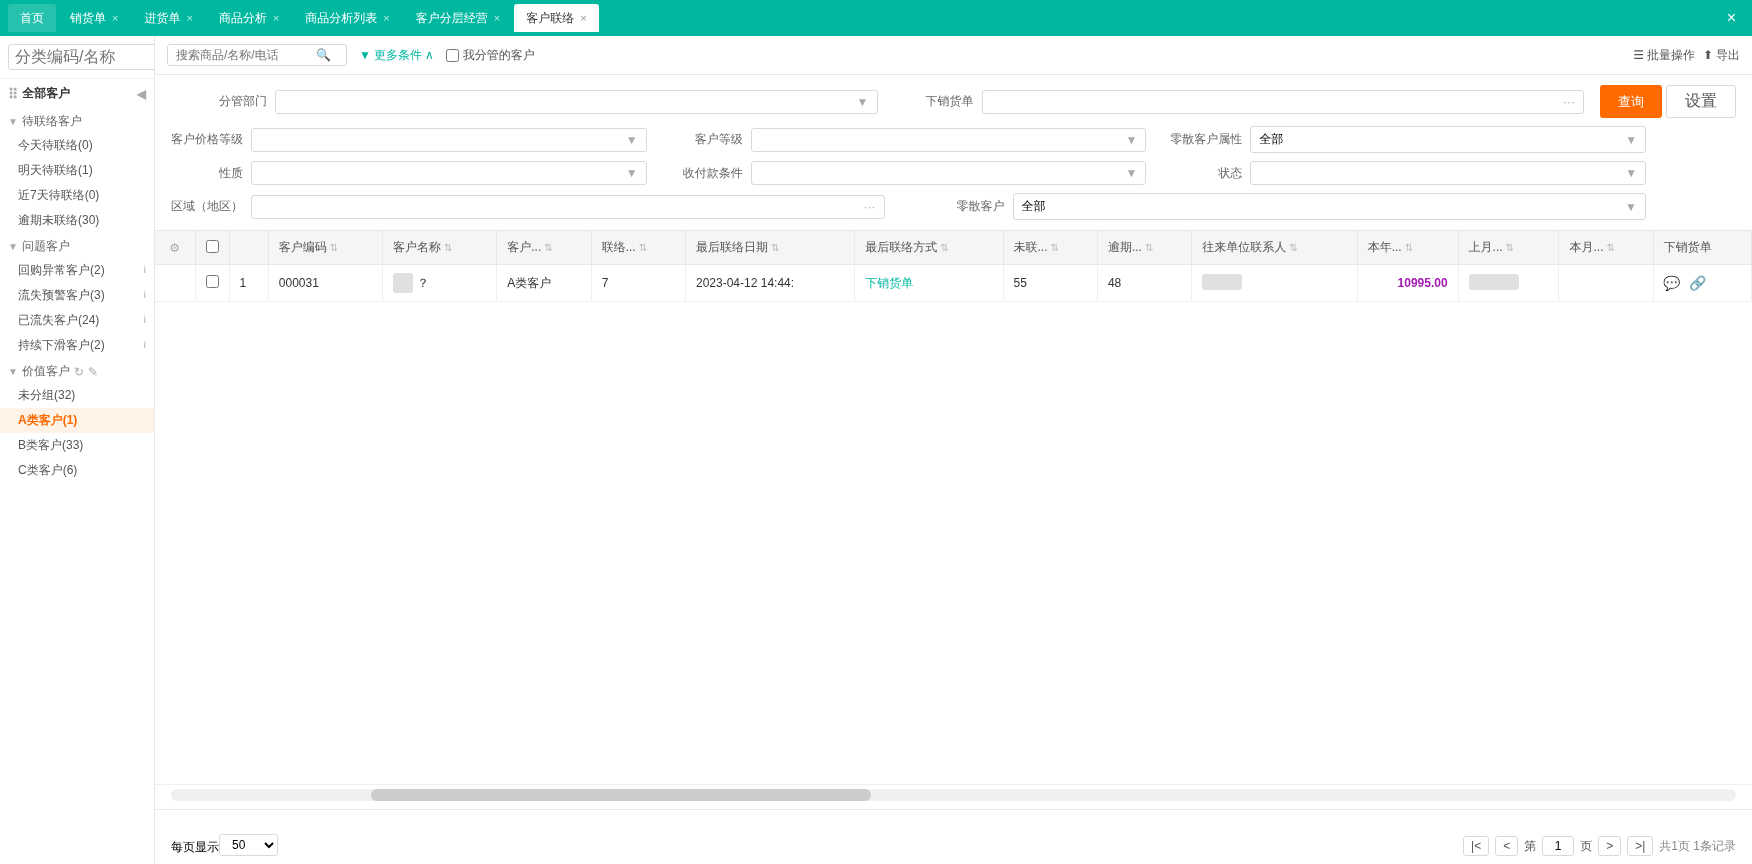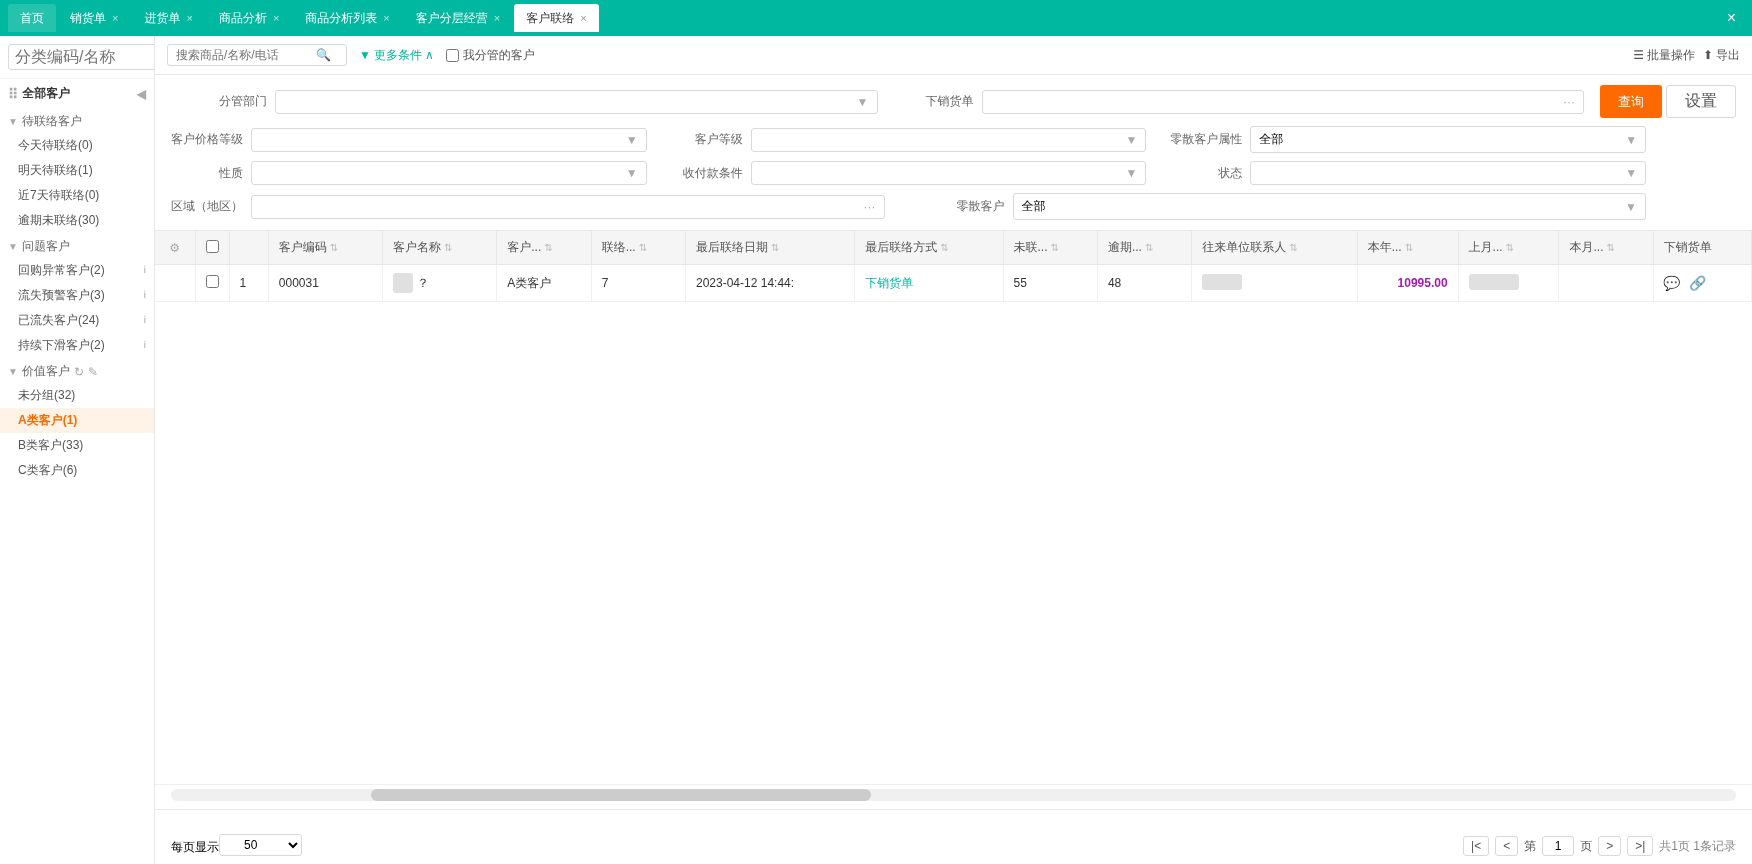--- a/index.html
+++ b/index.html
@@ -317,21 +317,21 @@
     .pagination {
       display: flex;
       align-items: center;
       gap: 6px;
       color: #555;
       margin-left: auto;
     }
     .page-size-select {
       border: 1px solid #d9d9d9;
       border-radius: 3px;
-      padding: 2px 20px;
+      padding: 2px 8px;
       font-size: 12px;
       background: #fff;
       margin-top: 16px;
     }
     .page-btn {
       border: 1px solid #d9d9d9;
       background: #fff;
       padding: 2px 7px;
       cursor: pointer;
       border-radius: 3px;

